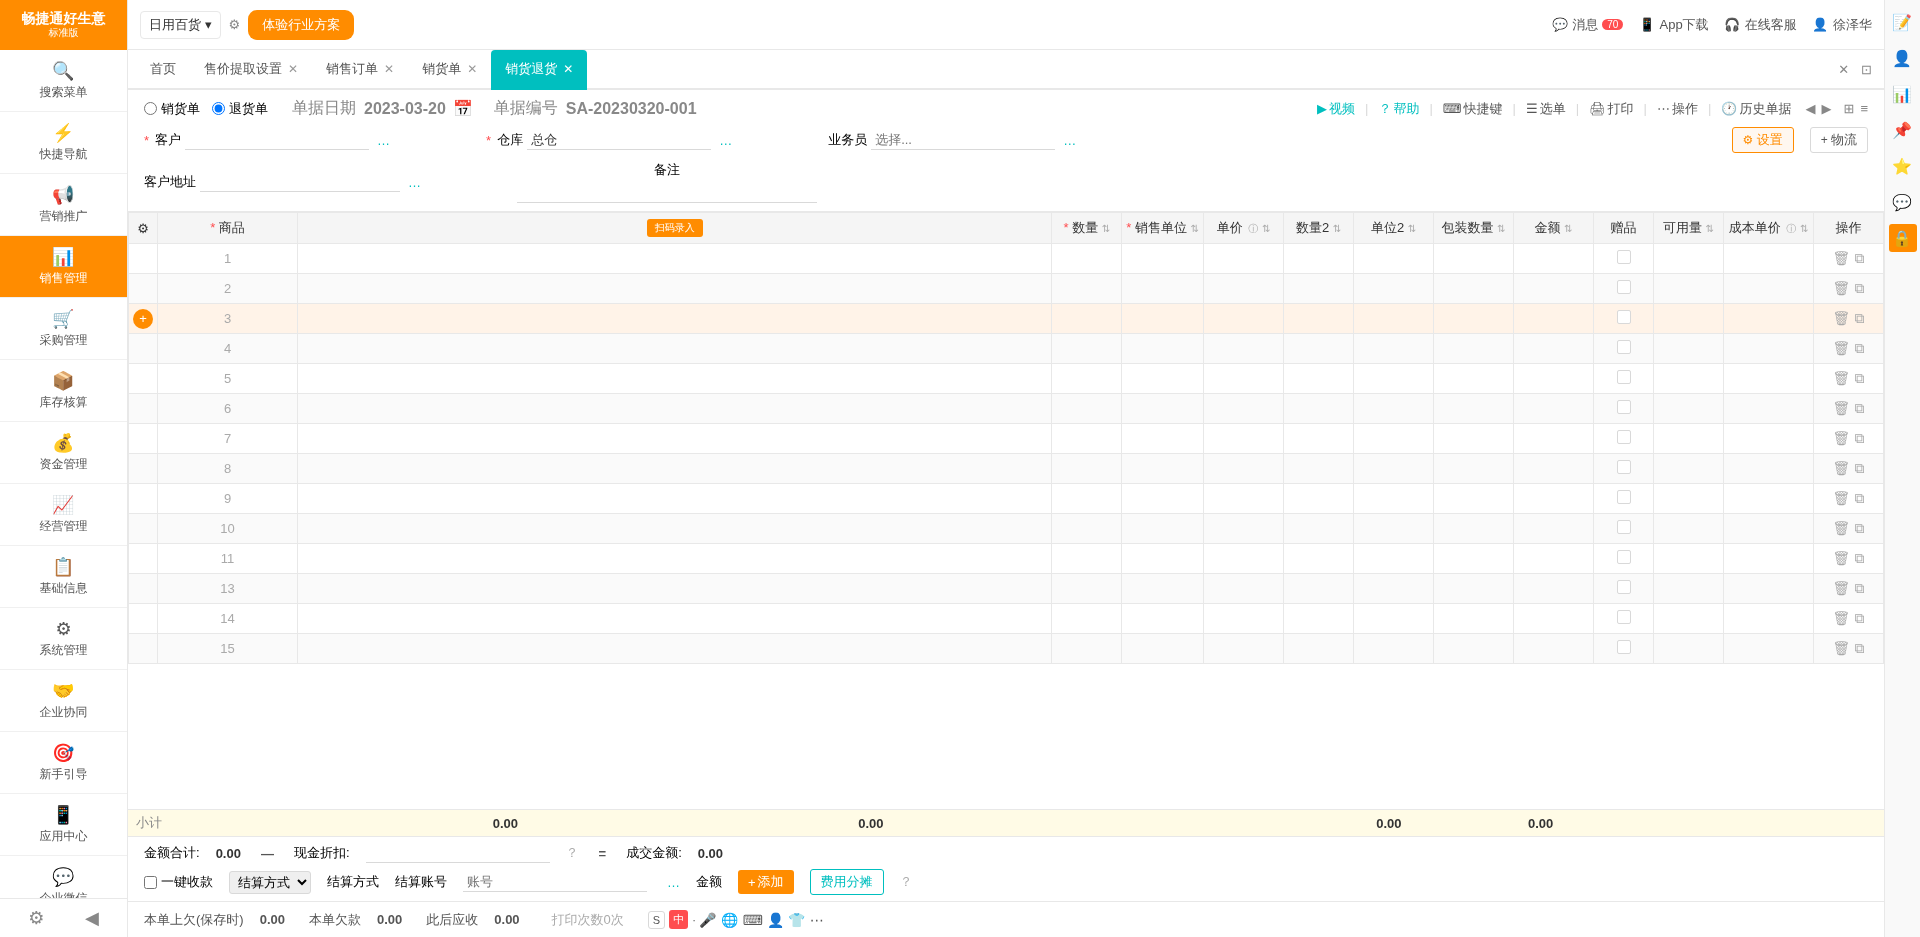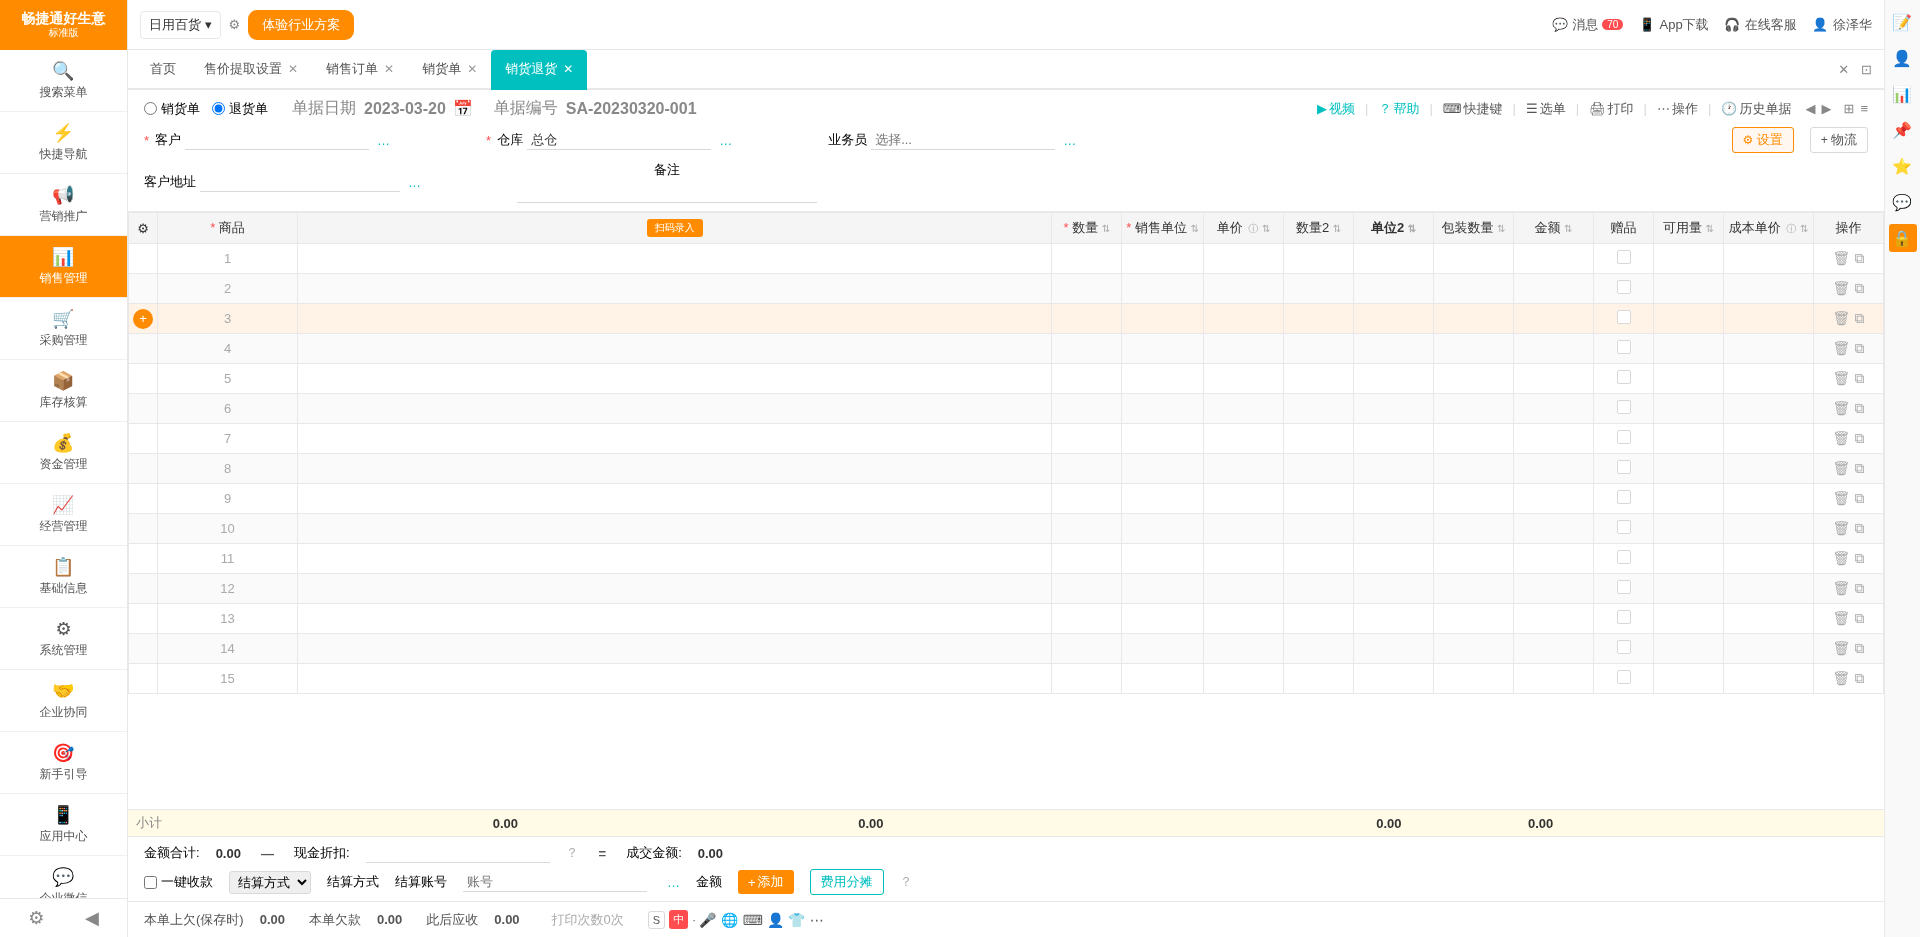--- a/index.html
+++ b/index.html
@@ -96,21 +96,21 @@
     .summary-box .val { color: #333; font-weight: bold; }
     .btn-save-draft { border: 1px solid #ff8c00; background: #fff; color: #ff8c00; padding: 6px 20px; border-radius: 3px; cursor: pointer; font-size: 13px; }
     .btn-save-new { background: #ff8c00; color: #fff; border: none; padding: 6px 20px; border-radius: 3px; cursor: pointer; font-size: 13px; }
 
     .col-gear { width: 28px; }
     .col-product { min-width: 140px; }
     .col-qty { width: 70px; }
     .col-unit { width: 80px; }
     .col-price { width: 80px; }
     .col-qty2 { width: 70px; }
-    .col-unit2 { width: 80px; font-weight: bold; }
+    .col-unit2 { width: 80px; }
     .col-pkg { width: 80px; }
     .col-amt { width: 80px; }
     .col-gift { width: 60px; }
     .col-avail { width: 70px; }
     .col-cost { width: 90px; }
     .col-action { width: 70px; }
 
     .teal { color: #00bfbf; }
     .orange { color: #ff8c00; }
 
@@ -654,41 +654,20 @@
         <td class="col-cost"></td>
         <td class="col-action">
           <div class="action-cell">
             <span class="action-icon">🗑</span>
             <span class="action-icon">⧉</span>
           </div>
         </td>
       </tr>
               <tr>
         <td class="col-gear"></td>
-        <td class="row-num">12</td>
-        <td class="col-product"></td>
-        <td class="col-qty"></td>
-        <td class="col-unit"></td>
-        <td class="col-price"></td>
-        <td class="col-qty2"></td>
-        <td class="col-unit2"></td>
-        <td class="col-pkg"></td>
-        <td class="col-amt"></td>
-        <td class="col-gift checkbox-cell"><span class="checkbox"></span></td>
-        <td class="col-avail"></td>
-        <td class="col-cost"></td>
-        <td class="col-action">
-          <div class="action-cell">
-            <span class="action-icon">🗑</span>
-            <span class="action-icon">⧉</span>
-          </div>
-        </td>
-      </tr>
-              <tr>
-        <td class="col-gear"></td>
         <td class="row-num">13</td>
         <td class="col-product"></td>
         <td class="col-qty"></td>
         <td class="col-unit"></td>
         <td class="col-price"></td>
         <td class="col-qty2"></td>
         <td class="col-unit2"></td>
         <td class="col-pkg"></td>
         <td class="col-amt"></td>
         <td class="col-gift checkbox-cell"><span class="checkbox"></span></td>

